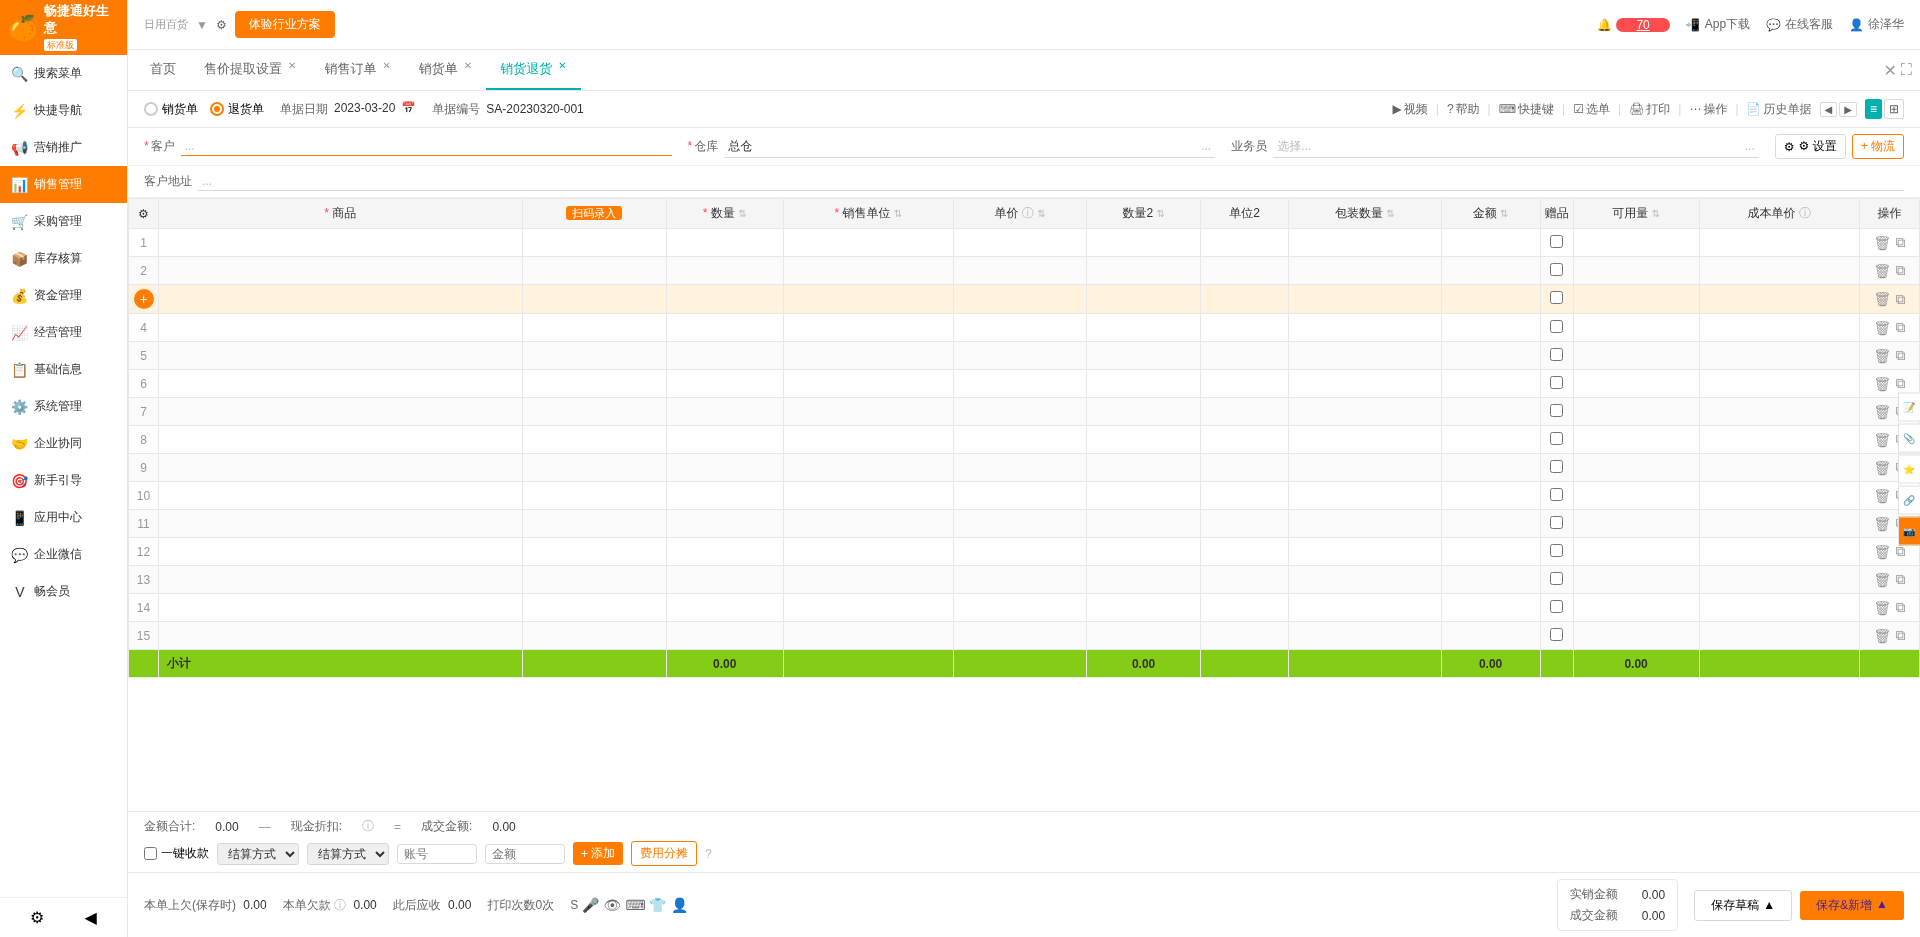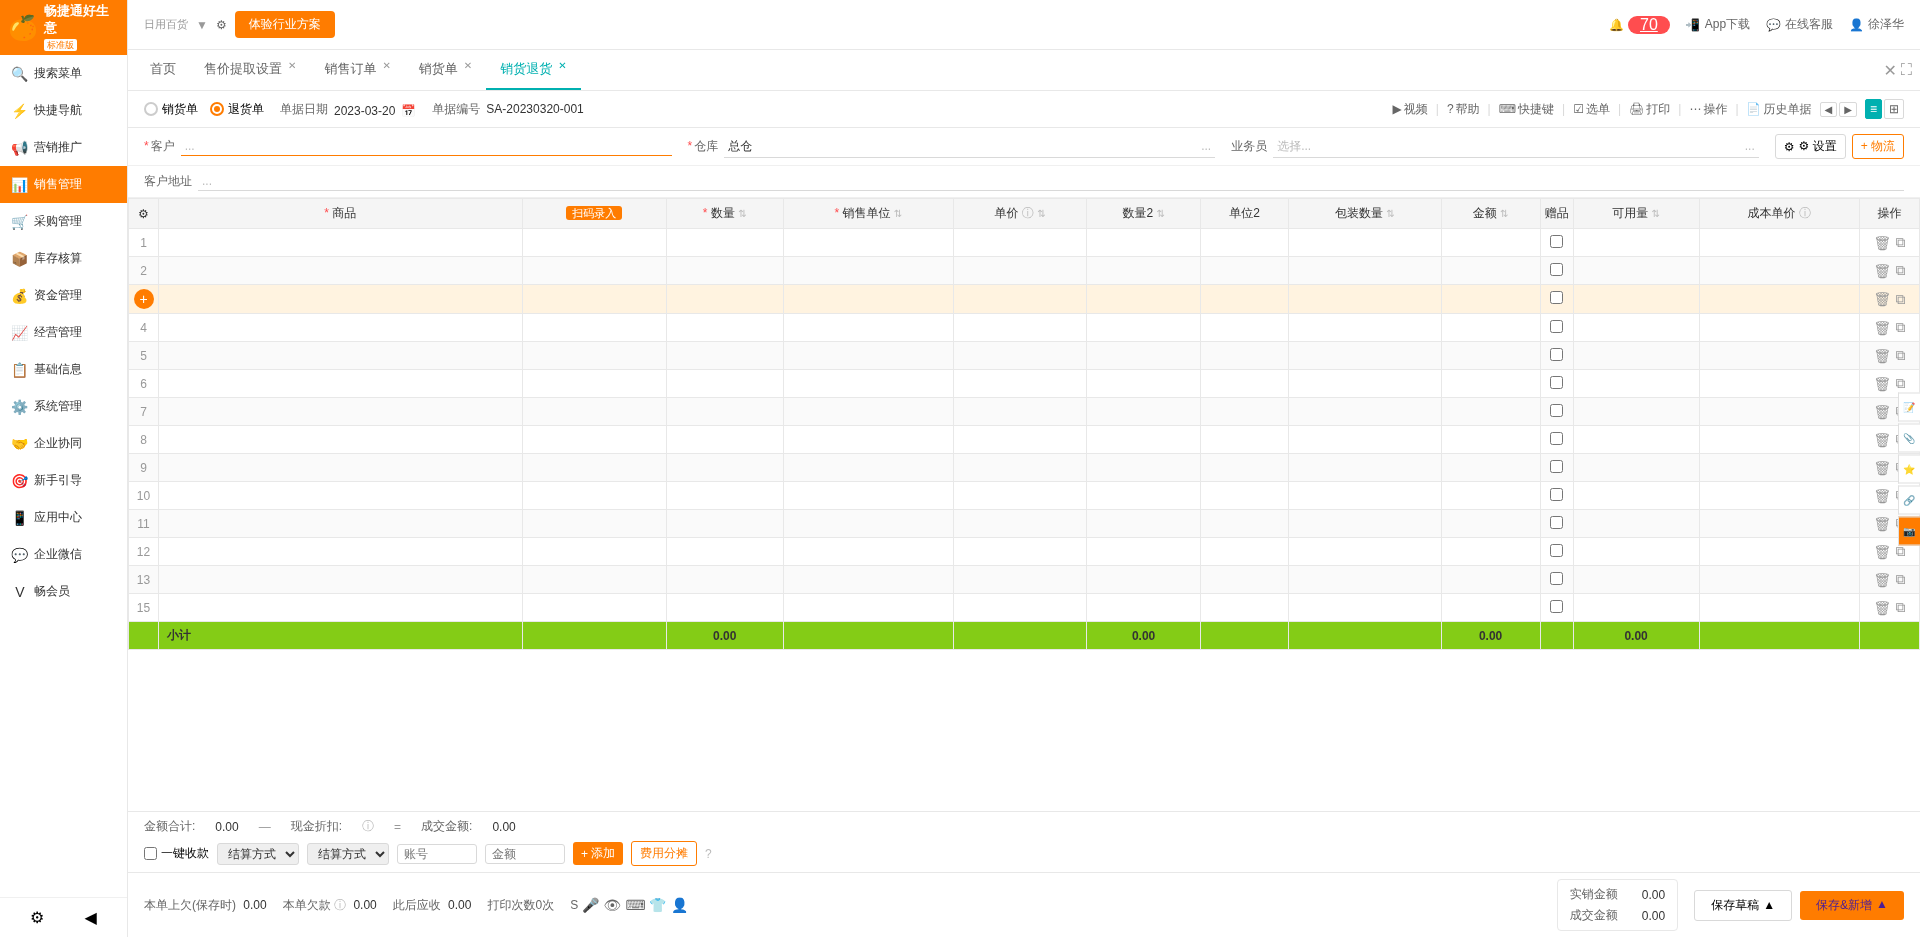--- a/index.html
+++ b/index.html
@@ -211,21 +211,21 @@
     <div class="header">
       <div class="header-left">
         <div style="font-size:11px;color:#999;">日用百货</div>
         <span style="color:#999;cursor:pointer;">▼</span>
         <span style="cursor:pointer;color:#666;">⚙</span>
         <button style="background:#ff7c00;color:#fff;border:none;border-radius:4px;padding:5px 14px;cursor:pointer;font-size:12px;">体验行业方案</button>
       </div>
       <div class="header-right">
         <div class="header-btn">
           <span>🔔</span>
-          <sup style="background:#ff4d4f;color:#fff;border-radius:10px;padding:0 12px;font-size:16px;text-decoration:underline;">70</sup>
+          <sup style="background:#ff4d4f;color:#fff;border-radius:10px;padding:0 20px;font-size:12px;text-decoration:underline;">70</sup>
         </div>
         <div class="header-btn">
           <span>📲</span>
           <span>App下载</span>
         </div>
         <div class="header-btn">
           <span>💬</span>
           <span>在线客服</span>
         </div>
         <div class="header-btn">
@@ -268,21 +268,21 @@
           <div class="radio-group">
             <div class="radio-item">
               <div class="radio-circle"></div>
               <span>销货单</span>
             </div>
             <div class="radio-item">
               <div class="radio-circle active"></div>
               <span>退货单</span>
             </div>
           </div>
-          <div style="display:flex;align-items:flex-end;gap:6px;">
+          <div style="display:flex;align-items:flex-start;gap:6px;">
             <span class="field-label">单据日期</span>
             <span style="color:#333;">2023-03-20</span>
             <span style="cursor:pointer;color:#aaa;">📅</span>
           </div>
           <div style="display:flex;align-items:center;gap:6px;">
             <span class="field-label">单据编号</span>
             <span style="color:#333;">SA-20230320-001</span>
           </div>
         </div>
         <div class="form-header-right">
@@ -687,20 +687,41 @@
       <td></td>
       <td class="action-cell">
         <div class="action-icons">
           <span class="action-icon">🗑</span>
           <span class="action-icon">⧉</span>
         </div>
       </td>
     </tr>
               <tr>
       <td class="row-num">13</td>
+      <td></td>
+      <td></td>
+      <td></td>
+      <td></td>
+      <td></td>
+      <td></td>
+      <td></td>
+      <td></td>
+      <td></td>
+      <td class="checkbox-cell"><input type="checkbox" style="pointer-events: none;"></td>
+      <td></td>
+      <td></td>
+      <td class="action-cell">
+        <div class="action-icons">
+          <span class="action-icon">🗑</span>
+          <span class="action-icon">⧉</span>
+        </div>
+      </td>
+    </tr>
+              <tr>
+      <td class="row-num">14</td>
       <td></td>
       <td></td>
       <td></td>
       <td></td>
       <td></td>
       <td></td>
       <td></td>
       <td></td>
       <td></td>
       <td class="checkbox-cell"><input type="checkbox" style="pointer-events: none;"></td>

